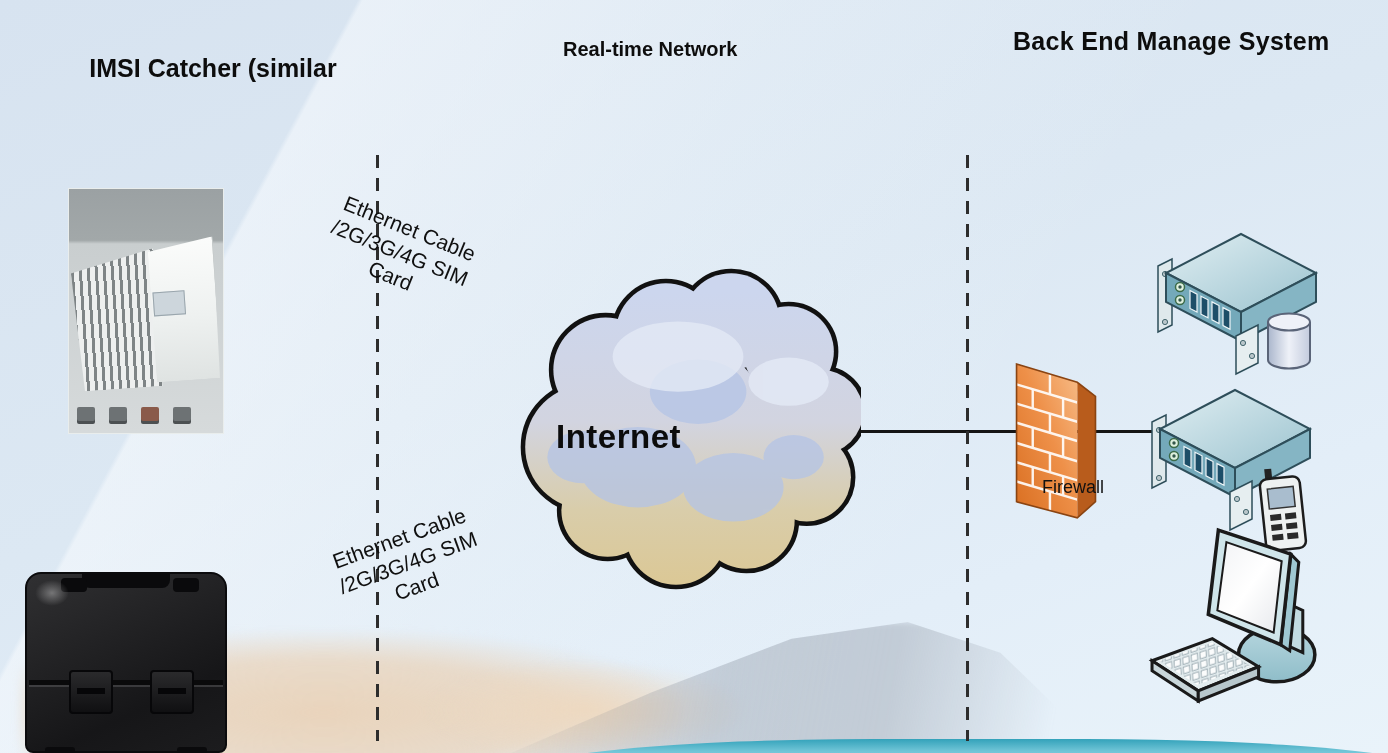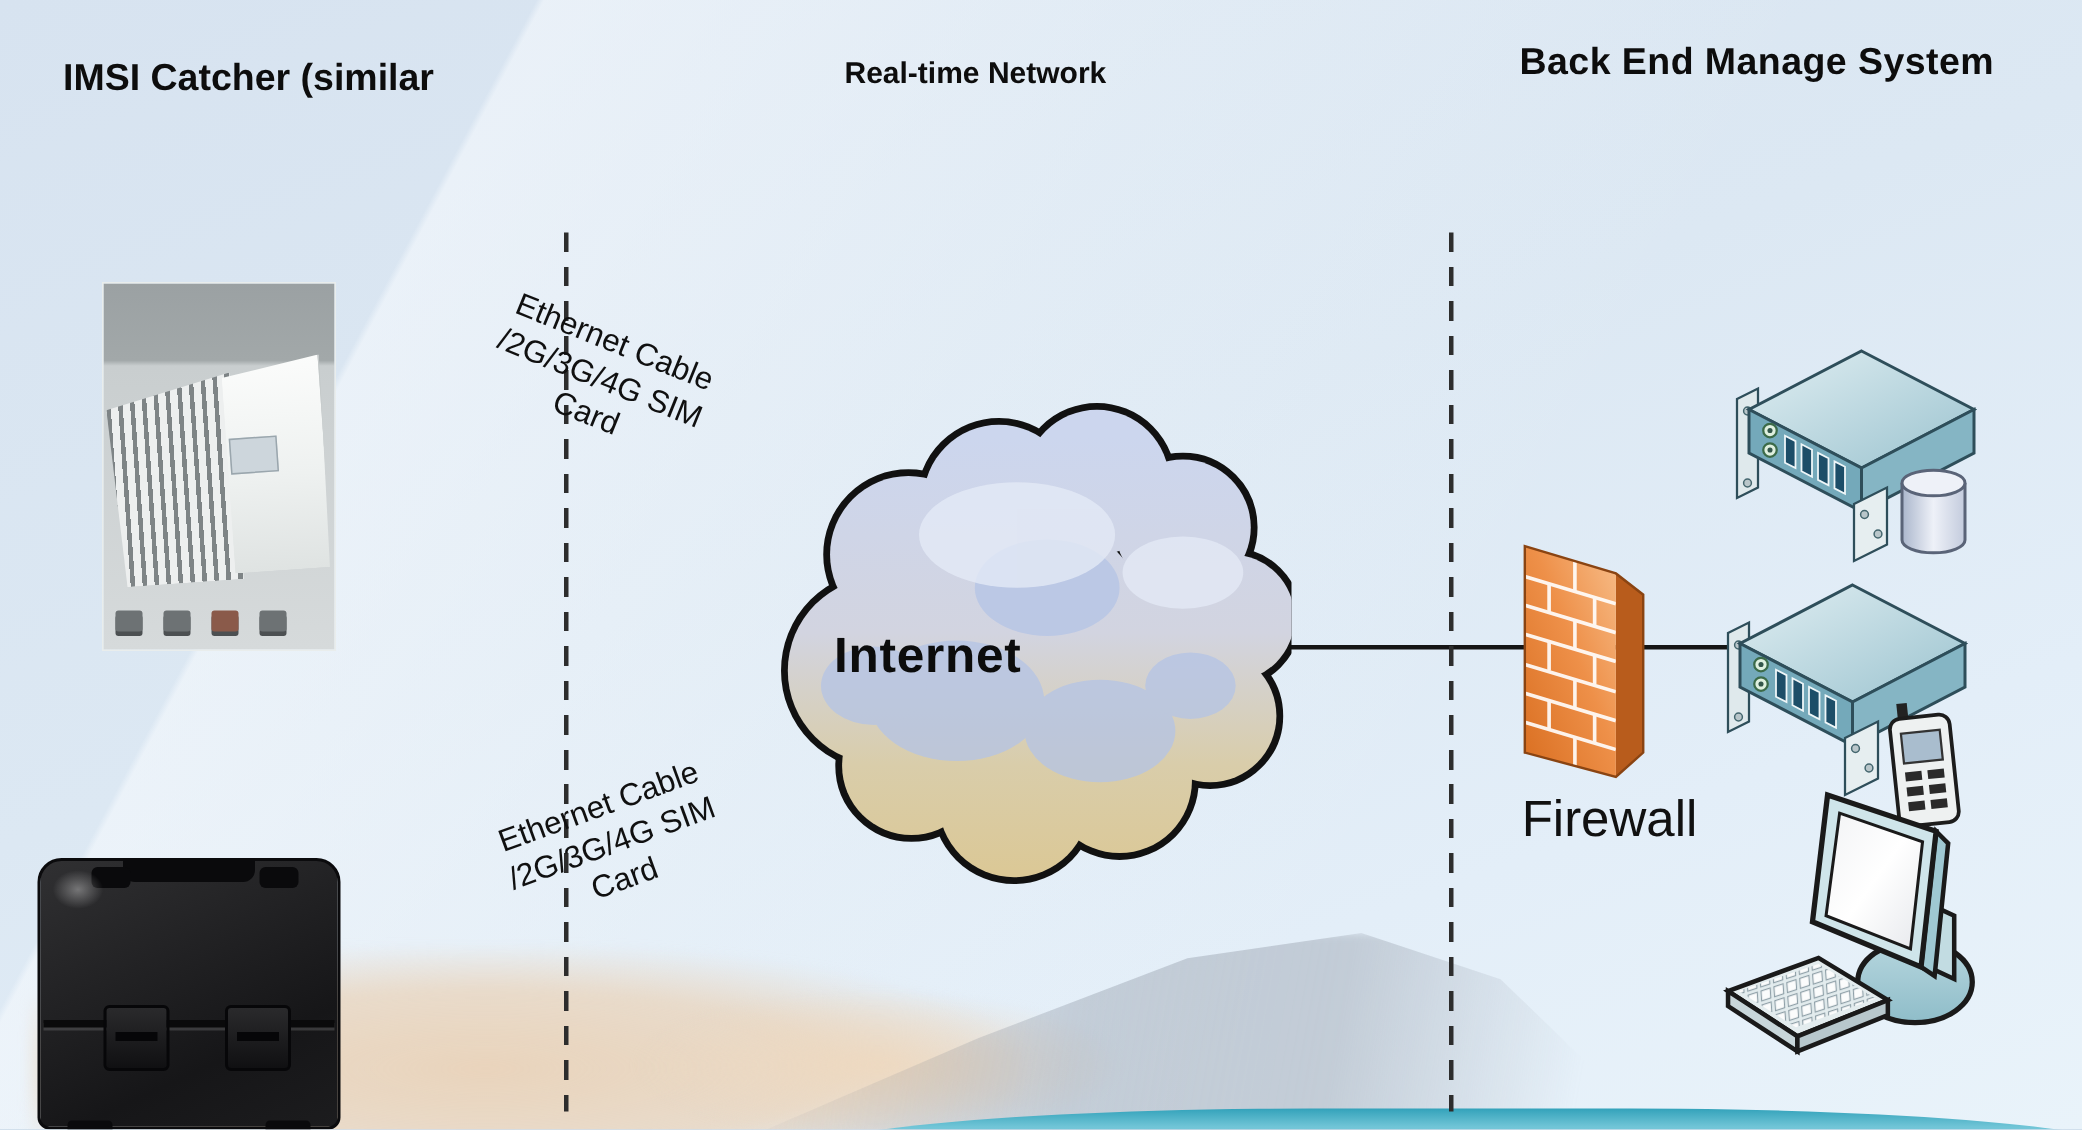--- a/index.html
+++ b/index.html
@@ -14,30 +14,30 @@
   .bg-hand2{position:absolute;left:420px;top:660px;width:330px;height:100px;z-index:0;filter:blur(3px);border-radius:50%;
     background:radial-gradient(ellipse at 50% 50%,rgba(238,216,190,0.9) 0%,rgba(238,216,190,0) 70%);}
   .bg-shadow{position:absolute;left:490px;top:622px;width:580px;height:140px;z-index:0;filter:blur(3px);
     background:linear-gradient(100deg,rgba(118,126,140,0) 2%,rgba(118,126,140,0.30) 40%,rgba(148,156,168,0.42) 68%,rgba(148,156,168,0) 96%);
     clip-path:polygon(0 100%,28% 50%,52% 12%,72% 0,88% 22%,100% 70%,100% 100%);}
   .bottom-arc{position:absolute;left:520px;bottom:-20px;width:920px;height:34px;z-index:1;
     background:linear-gradient(180deg,#33a2ba 0%,#6fc4d6 35%,#aadfeb 100%);
     border-radius:100% 100% 0 0 / 260% 260% 0 0;}
   
   .title{position:absolute;color:#0d0d0d;font-weight:700;z-index:3;white-space:nowrap;}
-  #title-imsi{left:42px;top:36px;width:342px;text-align:left;font-size:25px;line-height:1.32;white-space:normal;}
+  #title-imsi{left:42px;top:52px;width:342px;text-align:center;font-size:25px;line-height:1.32;white-space:normal;}
   #title-network{left:563px;top:38px;font-size:20px;}
   #title-backend{left:1013px;top:27px;font-size:25px;letter-spacing:.3px;}
   .cable-label{position:absolute;z-index:3;width:210px;text-align:center;font-size:21px;color:#101010;line-height:1.22;}
   #cable-upper{left:295px;top:214px;transform:rotate(22deg);}
   #cable-lower{left:303px;top:524px;transform:rotate(-20deg);}
   #internet-label{position:absolute;left:556px;top:418px;width:230px;text-align:left;
     font-size:33px;font-weight:700;color:#0c0c0c;z-index:4;letter-spacing:.5px;}
-  #firewall-label{position:absolute;left:1008px;top:527px;width:130px;text-align:center;
-    font-size:34px;color:#111;z-index:4;}
+  #firewall-label{position:absolute;left:1008px;top:477px;width:130px;text-align:center;
+    font-size:18px;color:#111;z-index:4;}
   
   .vdash{position:absolute;top:155px;width:3px;height:586px;z-index:2;
     background:repeating-linear-gradient(180deg,#2d2d2d 0 13px,transparent 13px 23px);}
   #vdash1{left:376px;}
   #vdash2{left:966px;}
   #connector{position:absolute;left:855px;top:430px;width:322px;height:3px;background:#151515;z-index:1;}
   
   .photo{position:absolute;z-index:3;}
   #photo-device{left:68px;top:188px;width:154px;height:244px;border:1px solid #e9edec;
     background:linear-gradient(180deg,#9ba1a3 0%,#a2a8a9 21%,#c9cecf 22.5%,#d6dadb 100%);overflow:hidden;}

